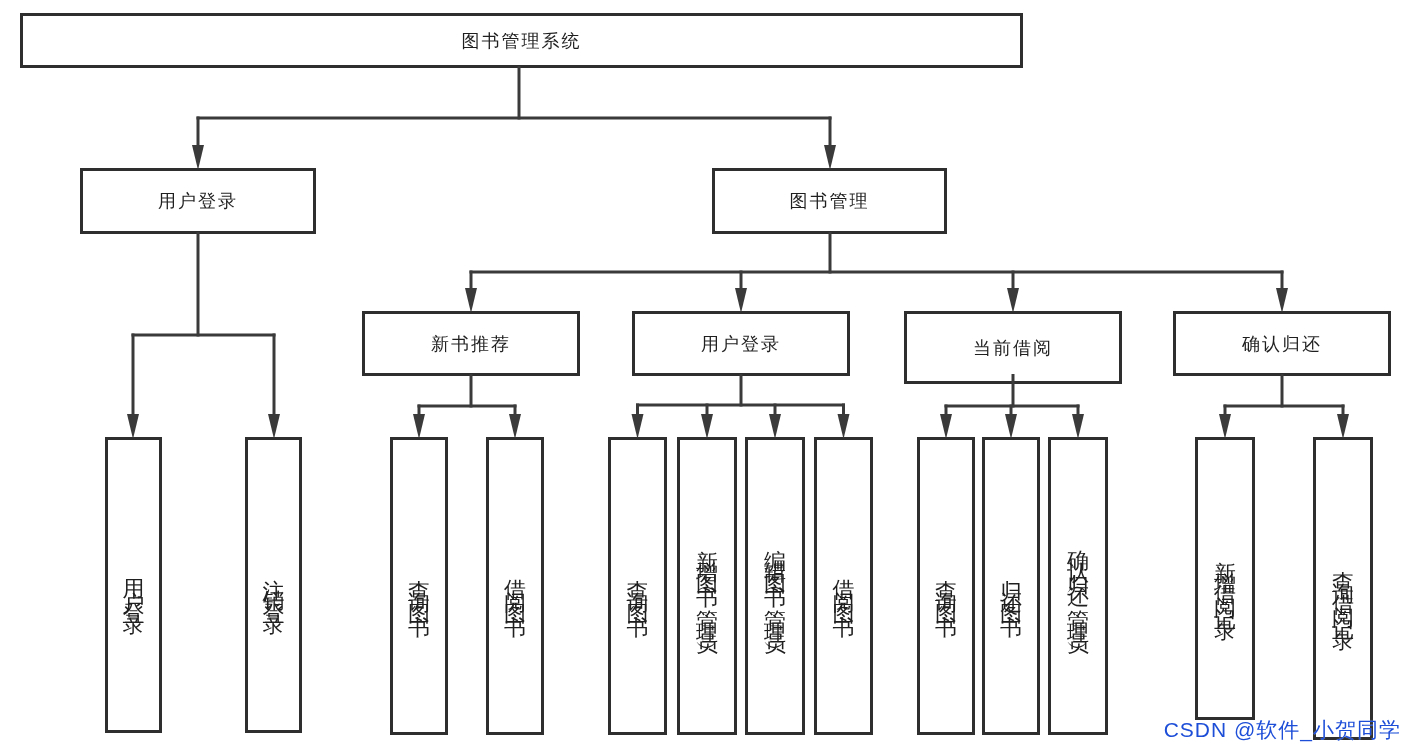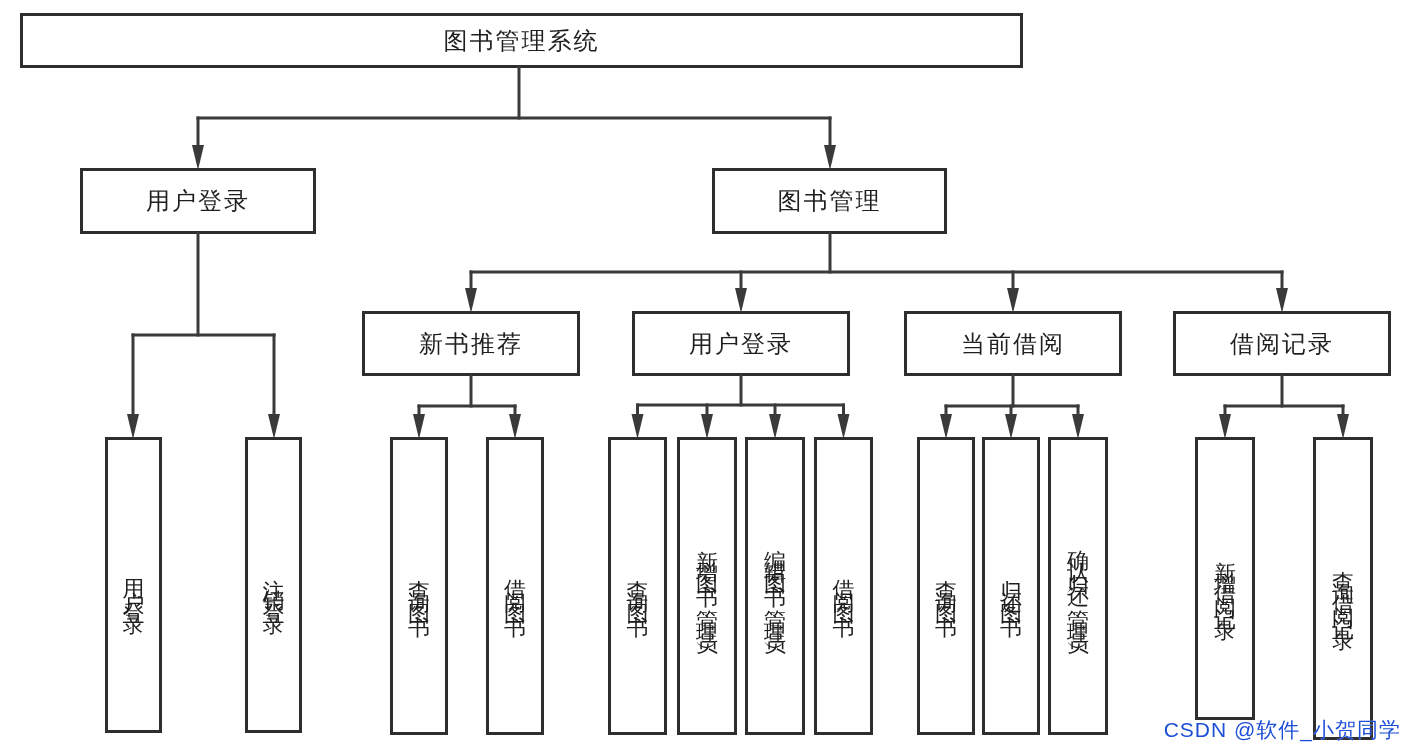--- a/index.html
+++ b/index.html
@@ -6,21 +6,21 @@
   .canvas{
     position:relative;width:1405px;height:747px;background:#ffffff;overflow:hidden;
     font-family:"Liberation Sans", sans-serif;color:#1f1f1f;
   }
   .wires{position:absolute;left:0;top:0;z-index:3;pointer-events:none;}
   .box{
     position:absolute;box-sizing:border-box;background:#ffffff;
     border:3px solid #2e2e2e;display:flex;align-items:center;justify-content:center;
     z-index:2;
   }
-  .hbox .lbl{font-size:24px;letter-spacing:2px;white-space:nowrap;}
+  .hbox .lbl{font-size:18px;letter-spacing:2px;white-space:nowrap;}
   .vbox .lbl{
     writing-mode:vertical-rl;text-orientation:mixed;
     font-size:22px;letter-spacing:12px;line-height:1;white-space:nowrap;
   }
   .watermark{
     position:absolute;right:4px;bottom:3px;z-index:5;
     font-size:21px;letter-spacing:1px;color:#1d4ed8;
     text-shadow:0 0 1px rgba(255,255,255,0.6);
     white-space:nowrap;
   }
@@ -43,26 +43,26 @@
   </div>
 
   <div class="box hbox" style="left:712px;top:168px;width:235px;height:66px">
     <span class="lbl">图书管理</span>
   </div>
 
   <div class="box hbox" style="left:632px;top:311px;width:218px;height:65px">
     <span class="lbl">用户登录</span>
   </div>
 
-  <div class="box hbox" style="left:904px;top:311px;width:218px;height:65px">
+  <div class="box hbox" style="left:904px;top:311px;width:218px;height:73px">
     <span class="lbl">当前借阅</span>
   </div>
 
   <div class="box hbox" style="left:1173px;top:311px;width:218px;height:65px">
-    <span class="lbl">借阅记录</span>
+    <span class="lbl">确认归还</span>
   </div>
 
   <div class="box vbox" style="left:105px;top:437px;width:57px;height:296px">
     <span class="lbl">用户登录</span>
   </div>
   <div class="box vbox" style="left:245px;top:437px;width:57px;height:296px">
     <span class="lbl">注销登录</span>
   </div>
 
   <div class="box vbox" style="left:390px;top:437px;width:58px;height:298px">

